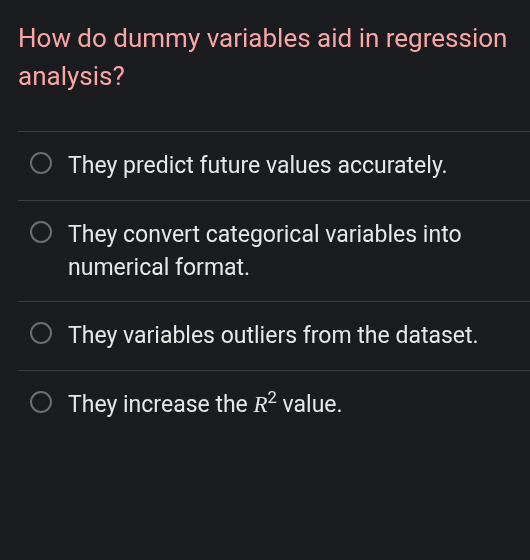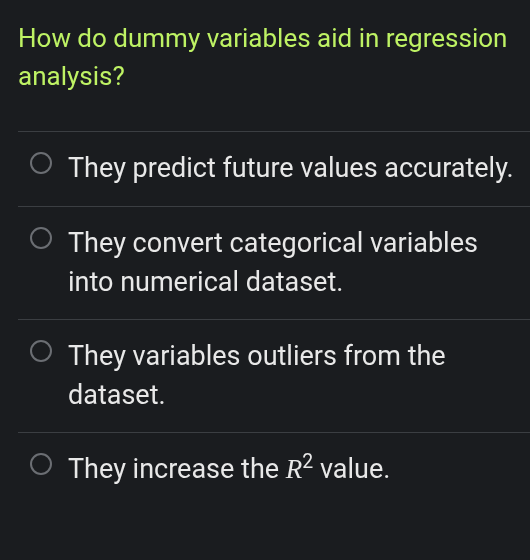--- a/index.html
+++ b/index.html
@@ -14,21 +14,21 @@
       width: 530px;
       height: 560px;
       overflow: hidden;
     }
     .container {
       padding: 20px 0 0 18px;
     }
     .question {
       font-size: 26px;
       line-height: 1.45;
-      color: #bef264;
+      color: #fca5a5;
       font-weight: 400;
       padding-right: 20px;
       margin-bottom: 36px;
     }
     .options {
       border-top: 1px solid #3b3e42;
     }
     .option {
       display: flex;
       align-items: flex-start;
@@ -40,21 +40,21 @@
       flex-shrink: 0;
       width: 22px;
       height: 22px;
       border-radius: 50%;
       border: 2.5px solid #6b6e73;
       margin-right: 16px;
       margin-top: 3px;
       background: transparent;
     }
     .option-text {
-      font-size: 27px;
+      font-size: 23px;
       line-height: 1.45;
       color: #e8e8e8;
       font-weight: 400;
     }
     .option:last-child {
       border-bottom: none;
     }
     .math-var {
       font-style: italic;
       font-family: "Times New Roman", Georgia, serif;
@@ -73,21 +73,21 @@
 
   <div class="options">
 
     <div class="option">
       <div class="radio"></div>
       <div class="option-text">They predict future values accurately.</div>
     </div>
 
     <div class="option">
       <div class="radio"></div>
-      <div class="option-text">They convert categorical variables into numerical dataset.</div>
+      <div class="option-text">They convert categorical variables into numerical format.</div>
     </div>
 
     <div class="option">
       <div class="radio"></div>
       <div class="option-text">They variables outliers from the dataset.</div>
     </div>
 
     <div class="option">
       <div class="radio"></div>
       <div class="option-text"><span>They increase the </span><span class="math-var">R</span><sup>2</sup><span> value.</span></div>

